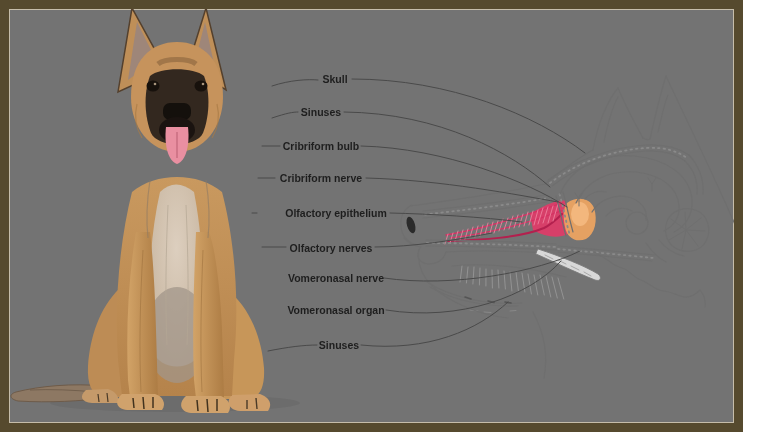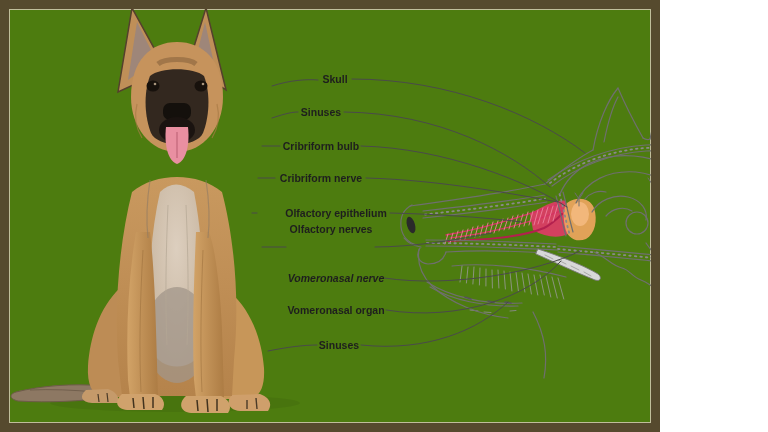--- a/index.html
+++ b/index.html
@@ -1,35 +1,35 @@
 <!DOCTYPE html>
 <html><head>
 <meta charset="utf-8">
 <style>
   html,body{margin:0;padding:0;background:#ffffff;}
   .frame{
-    position:relative;width:660px;height:432px;box-sizing:border-box;
-    border:9px solid #564a2e;background:#4d7c0f;overflow:hidden;
+    position:relative;width:743px;height:432px;box-sizing:border-box;
+    border:9px solid #564a2e;background:#737373;overflow:hidden;
     font-family:"Liberation Sans",sans-serif;
   }
   .content{position:absolute;inset:0;box-shadow:inset 0 0 0 1px rgba(213,202,180,.85);}
   svg.scene{position:absolute;left:-9px;top:-9px;width:768px;height:432px;display:block;}
   .labels{position:absolute;left:-9px;top:-9px;width:768px;height:432px;pointer-events:none;}
   .lbl{
     position:absolute;transform:translate(-50%,-50%);
     font-size:10.5px;font-weight:bold;color:#1e1e1e;letter-spacing:0;
     white-space:nowrap;
   }
   .l0{left:335px;top:79px;}
   .l1{left:321px;top:112px;}
   .l2{left:321px;top:146px;}
   .l3{left:321px;top:178px;}
   .l4{left:336px;top:213px;}
-  .l5{left:331px;top:229px;}
-  .l6{left:336px;top:278px;font-style:italic;}
+  .l5{left:331px;top:248px;}
+  .l6{left:336px;top:278px;}
   .l7{left:336px;top:310px;}
   .l8{left:339px;top:345px;}
 </style>
 </head>
 <body>
 
 <div class="frame">
   <div class="content">
 
     <svg class="scene" viewBox="0 0 768 432">

